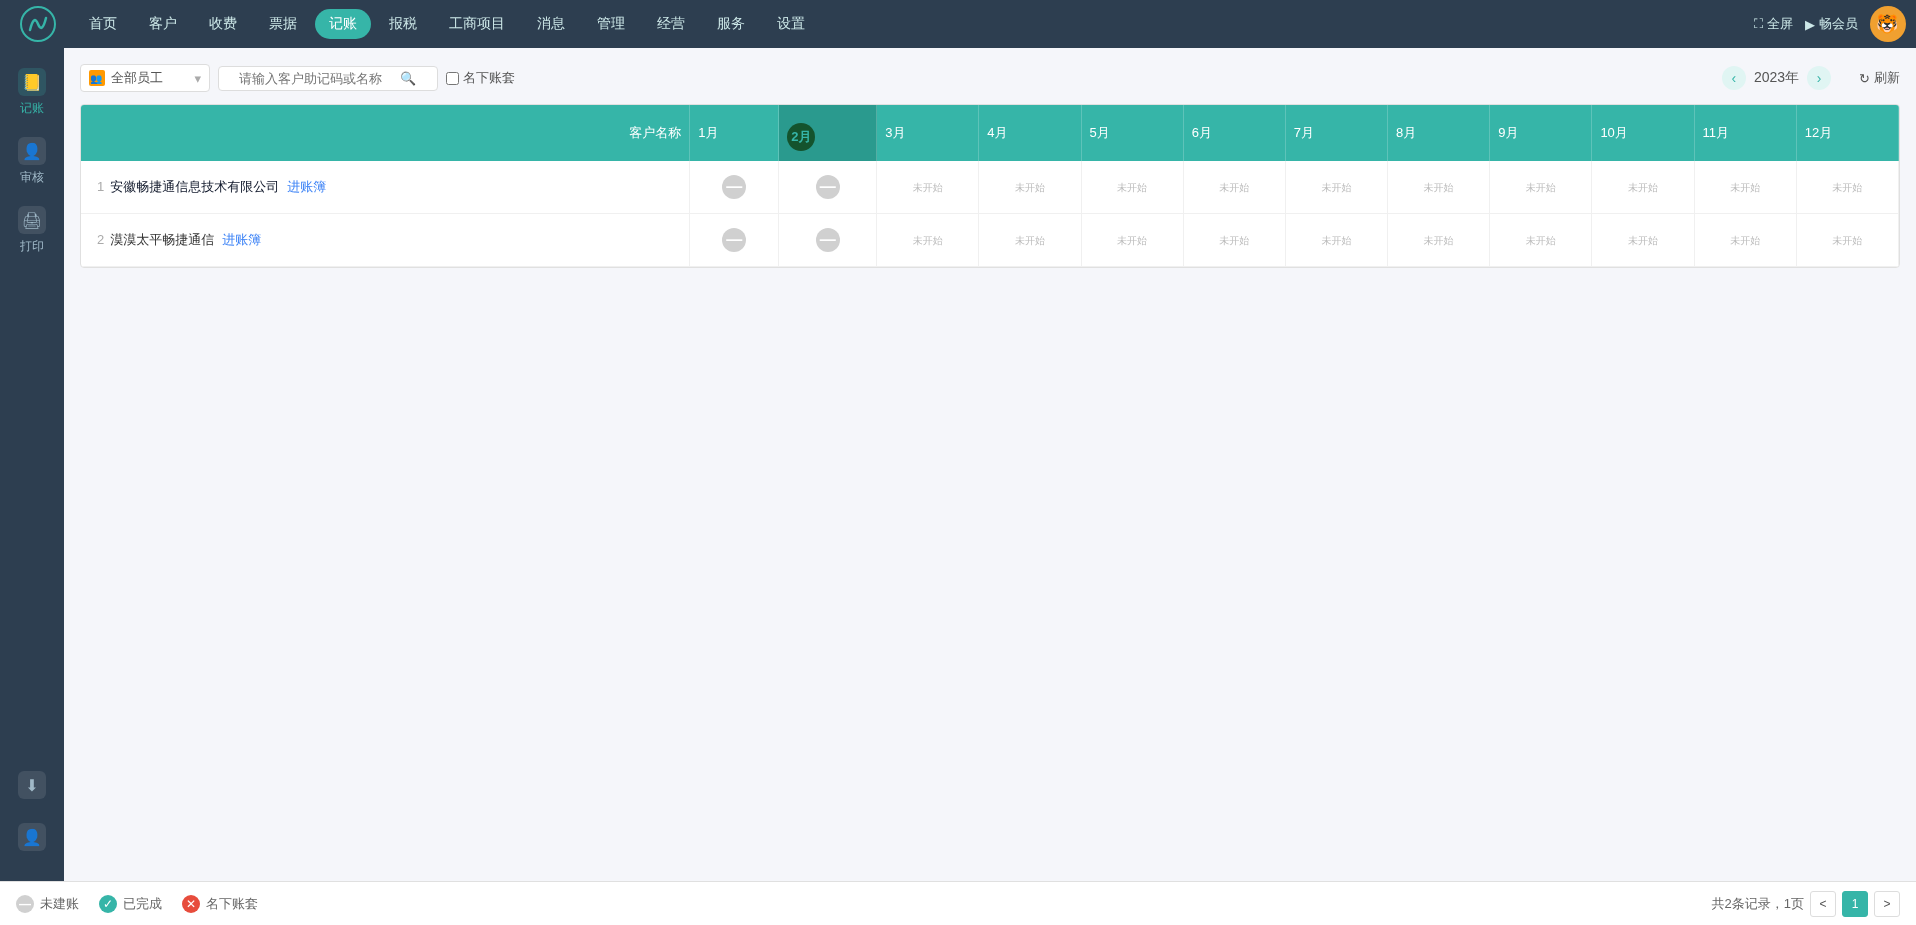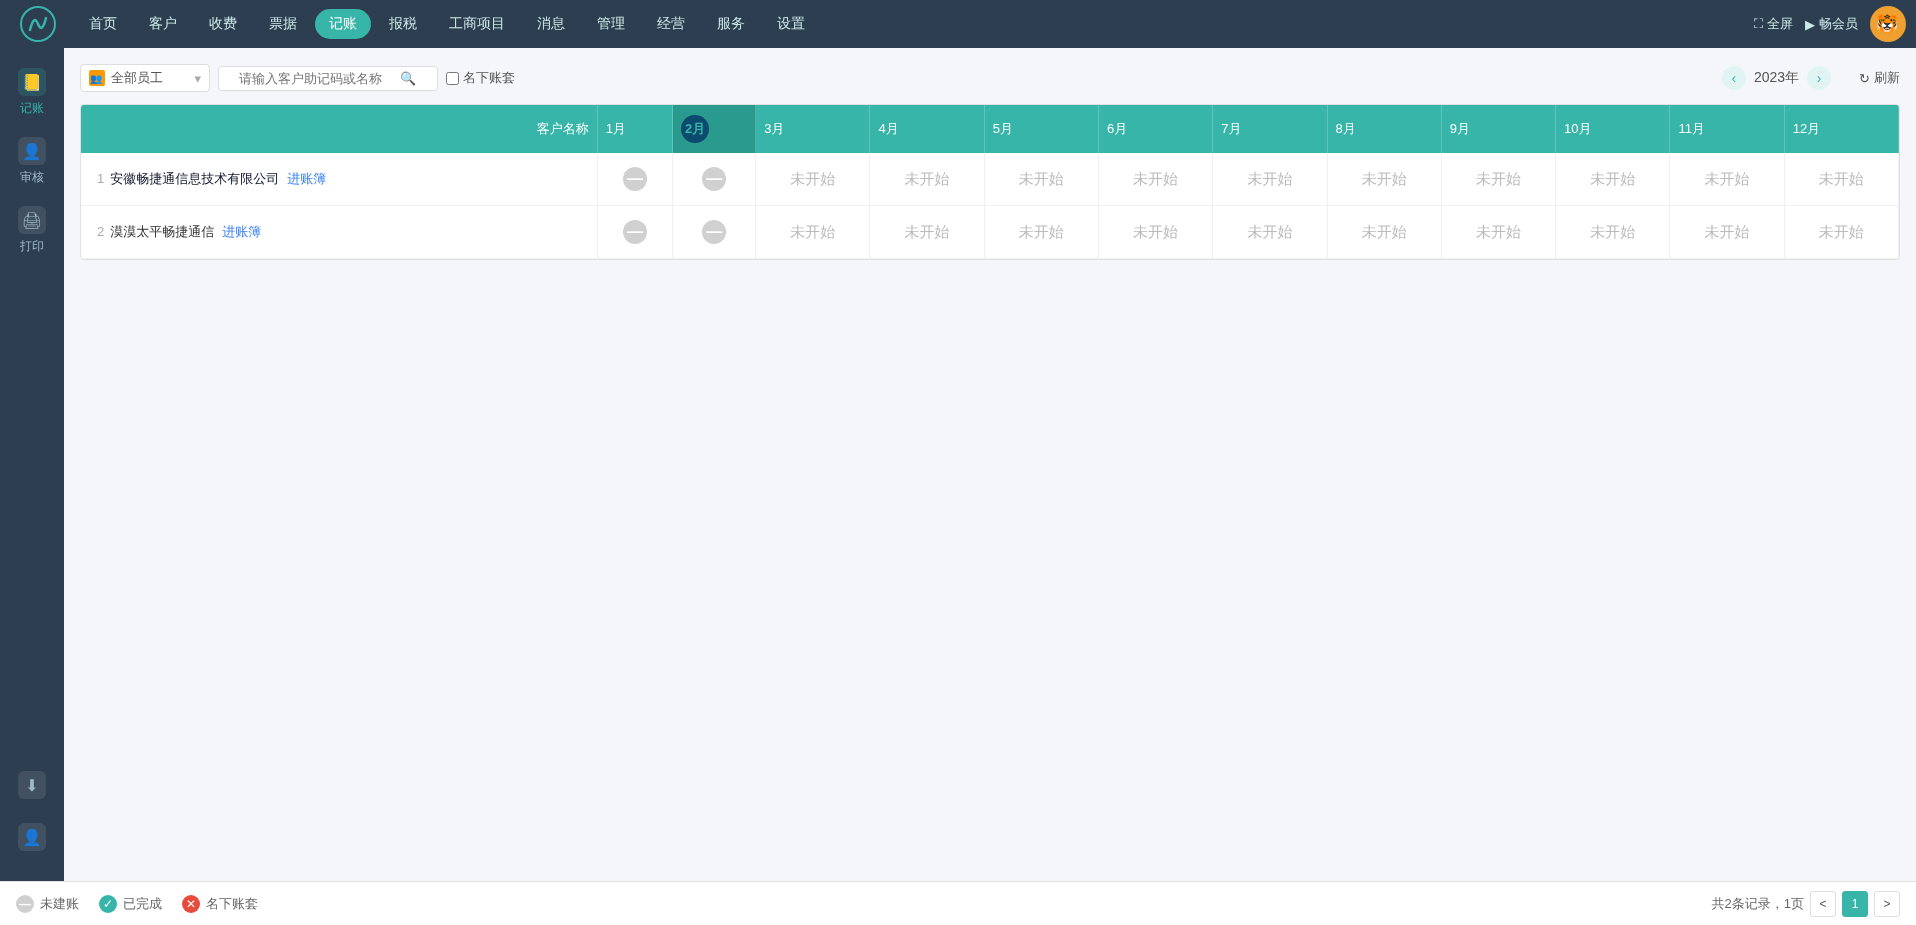--- a/index.html
+++ b/index.html
@@ -233,23 +233,24 @@
     }
     .th-month-active {
       background: #2a9a8e !important;
     }
     .month-circle {
       display: inline-flex;
       align-items: center;
       justify-content: center;
       width: 28px; height: 28px;
       border-radius: 50%;
-      background: #0c4a6e;
+      background: #14532d;
       color: #36b5a8;
       font-weight: bold;
+      margin-top: 8px;
     }
     tbody tr {
       border-bottom: 1px solid #f0f0f0;
     }
     tbody tr td {
       padding: 14px 8px;
       text-align: center;
       font-size: 13px;
       color: #666;
       border-right: 1px solid #f0f0f0;
@@ -270,21 +271,21 @@
       justify-content: center;
       width: 24px; height: 24px;
       border-radius: 50%;
       background: #d0d0d0;
       color: #fff;
       font-size: 16px;
       font-weight: bold;
     }
     .status-not-started {
       color: #bbb;
-      font-size: 15px;
+      font-size: 10px;
     }
 
     
     .footer-bar {
       height: 44px;
       background: #fff;
       border-top: 1px solid #e0e0e0;
       display: flex;
       align-items: center;
       padding: 0 16px;

